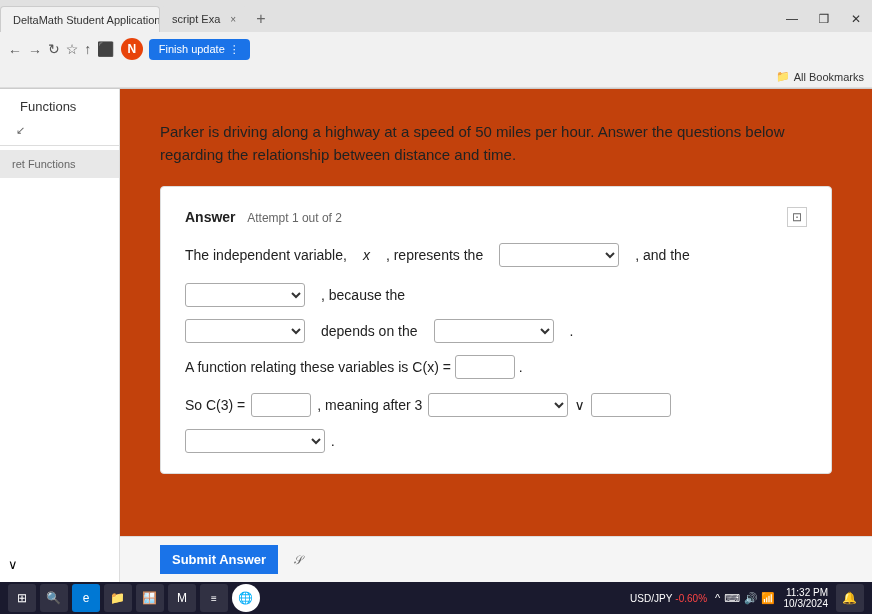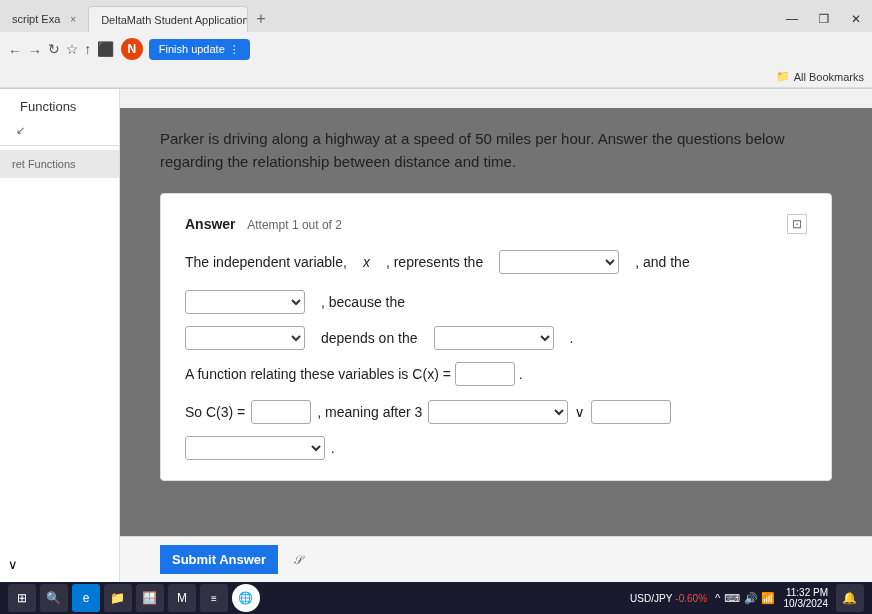--- a/index.html
+++ b/index.html
@@ -165,24 +165,23 @@
     .log-out-link {
       font-size: 12px;
       color: #555;
       cursor: pointer;
       text-decoration: underline;
     }
 
     
     .content {
       flex: 1;
-      background: #737373;
+      background: #c2410c;
       overflow-y: auto;
-      padding: 20px 40px;
-      margin-top: 19px;
+      padding: 32px 40px;
     }
 
     .problem-text {
       font-size: 15px;
       color: #222;
       line-height: 1.5;
       margin-bottom: 20px;
       max-width: 680px;
     }
 
@@ -348,27 +347,27 @@
       font-size: 10px;
       color: white;
       text-align: right;
     }
   </style>
 </head>
 <body>
 
 <div class="browser-chrome">
   <div class="tab-bar">
+    <div class="tab active">
+      <span>DeltaMath Student Application</span>
+
+    </div>
     <div class="tab">
       <span>script Exa</span>
       <span class="tab-close">×</span>
-    </div>
-    <div class="tab active">
-      <span>DeltaMath Student Application</span>
-
     </div>
     <span class="tab-add">+</span>
     <div class="window-controls">
       <div class="win-btn">—</div>
       <div class="win-btn">❐</div>
       <div class="win-btn close">✕</div>
     </div>
   </div>
   <div class="address-bar">
     <div class="toolbar-icons">

